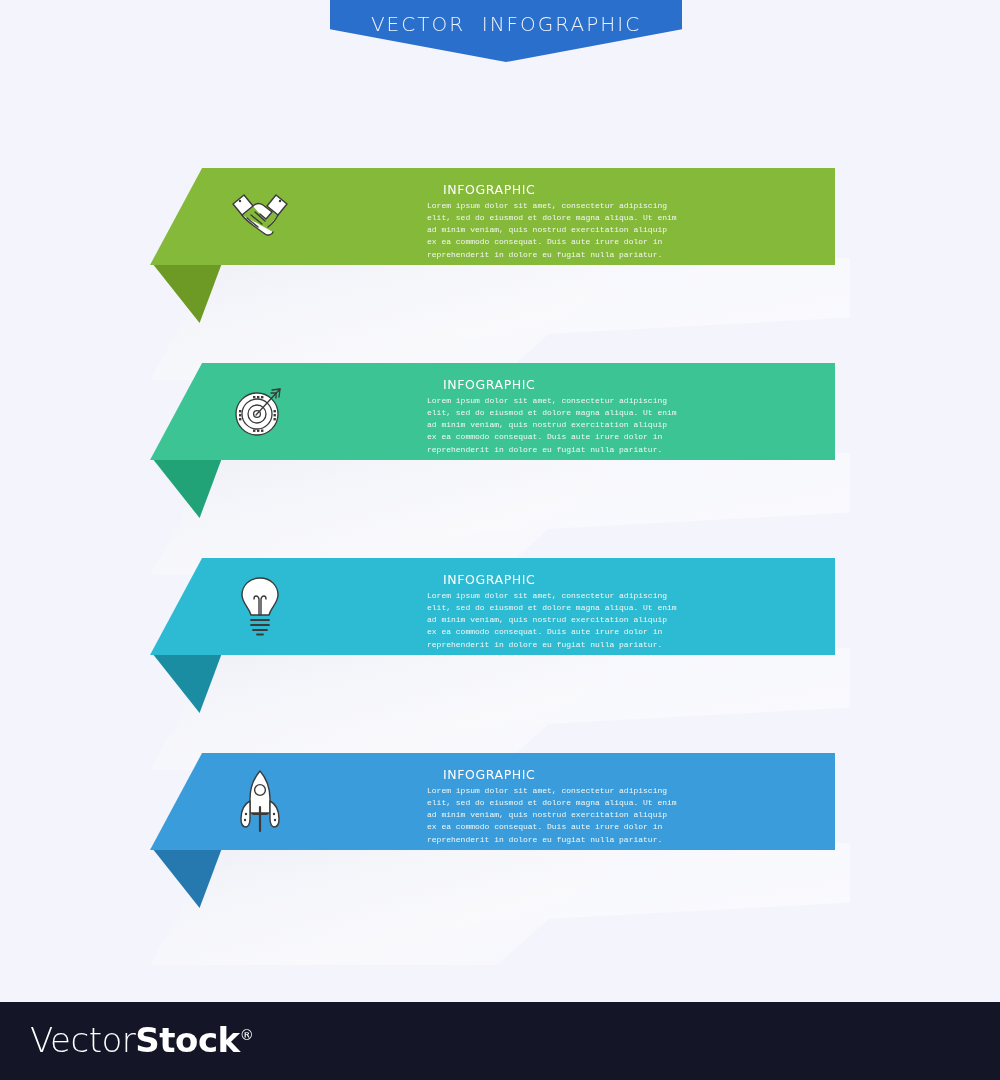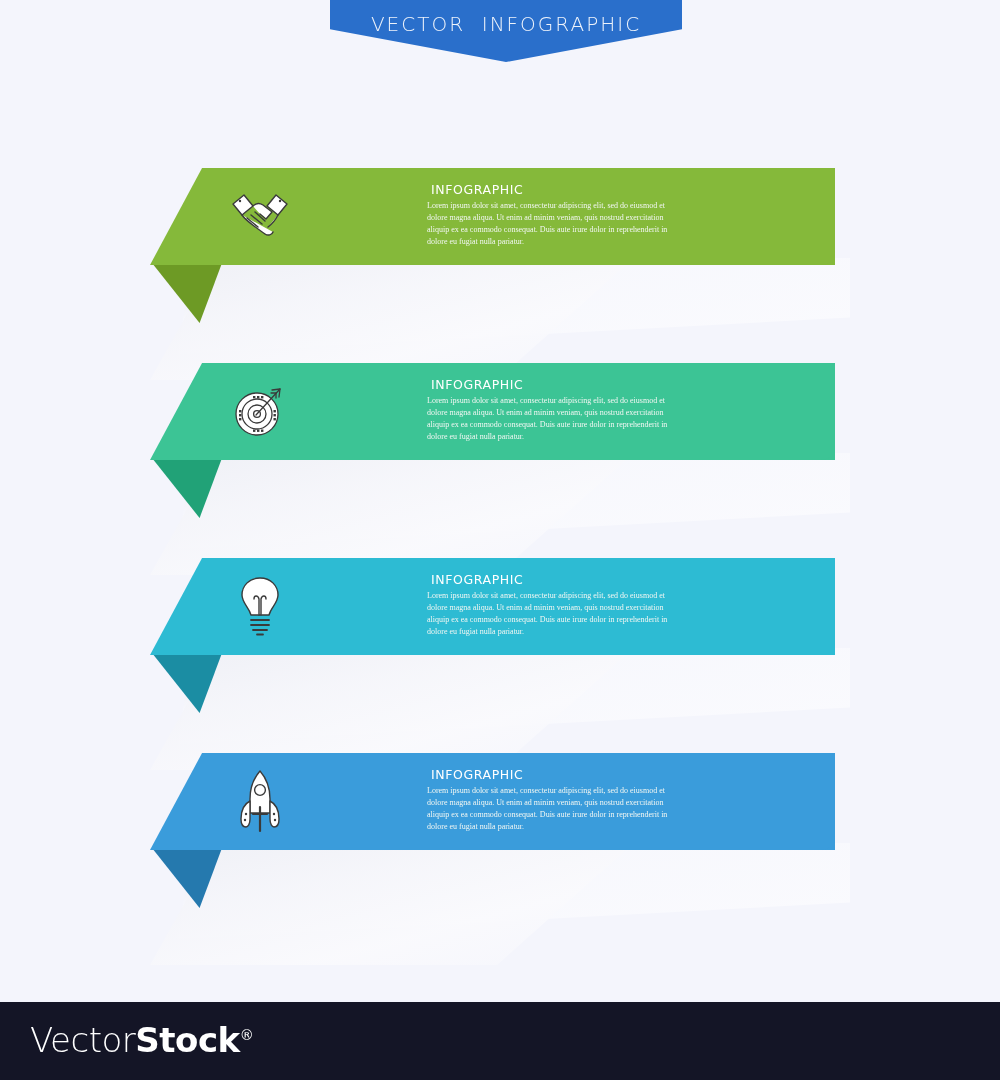--- a/index.html
+++ b/index.html
@@ -136,28 +136,28 @@
     left: 427px;
     top: 22px;
     width: 260px;
   }
   .banner-heading {
     color: #ffffff;
     font-size: 12.5px;
     letter-spacing: 0.6px;
     font-weight: 400;
     font-family: "DejaVu Sans", sans-serif;
-    margin: 0 0 3px 4px;
+    margin: 0 0 3px 16px;
     line-height: 1.2;
   }
   .banner-body {
     color: #f2f7f3;
     font-size: 8px;
     line-height: 1.52;
-    font-family: Liberation Serif, serif;
+    font-family: Liberation Mono, monospace;
     margin: 0;
     width: 250px;
   }
 
   
   .footer-bar {
     position: absolute;
     left: 0;
     top: 1002px;
     width: 1000px;

